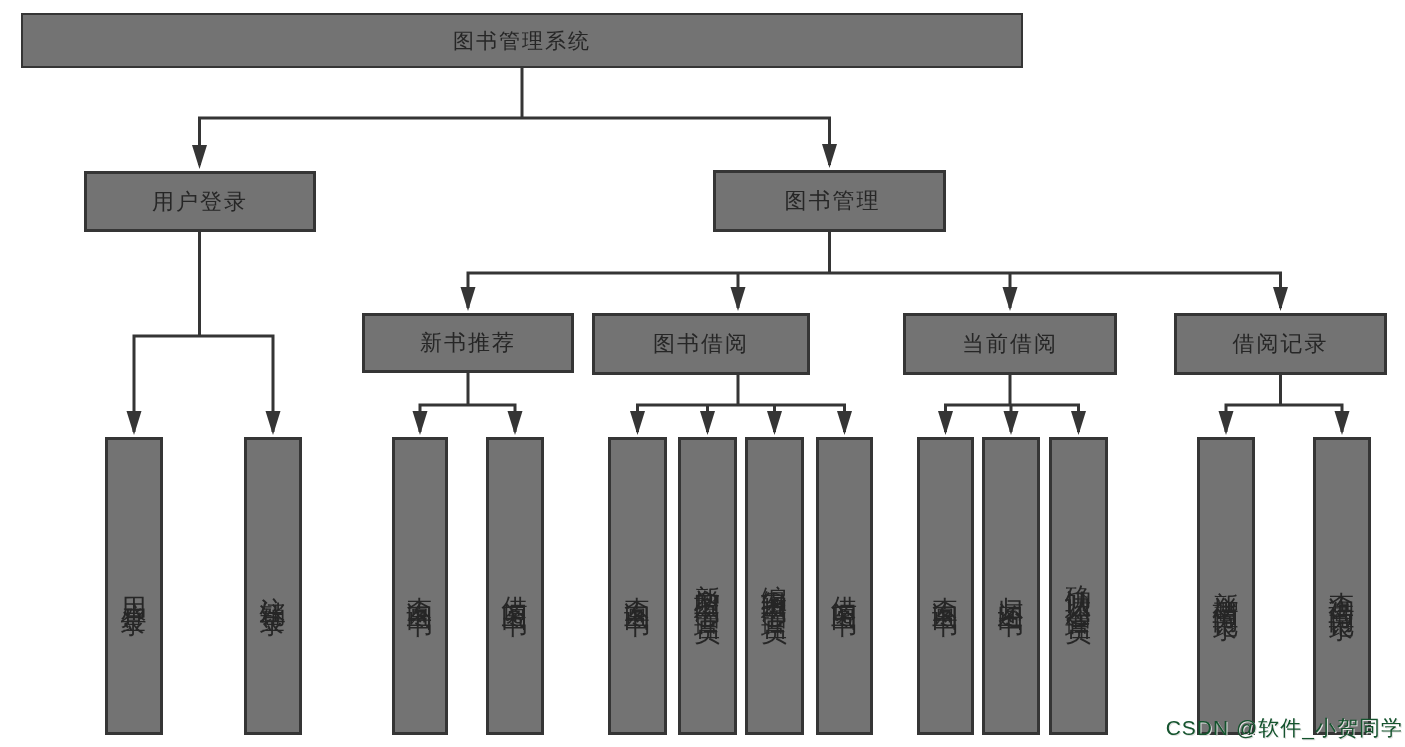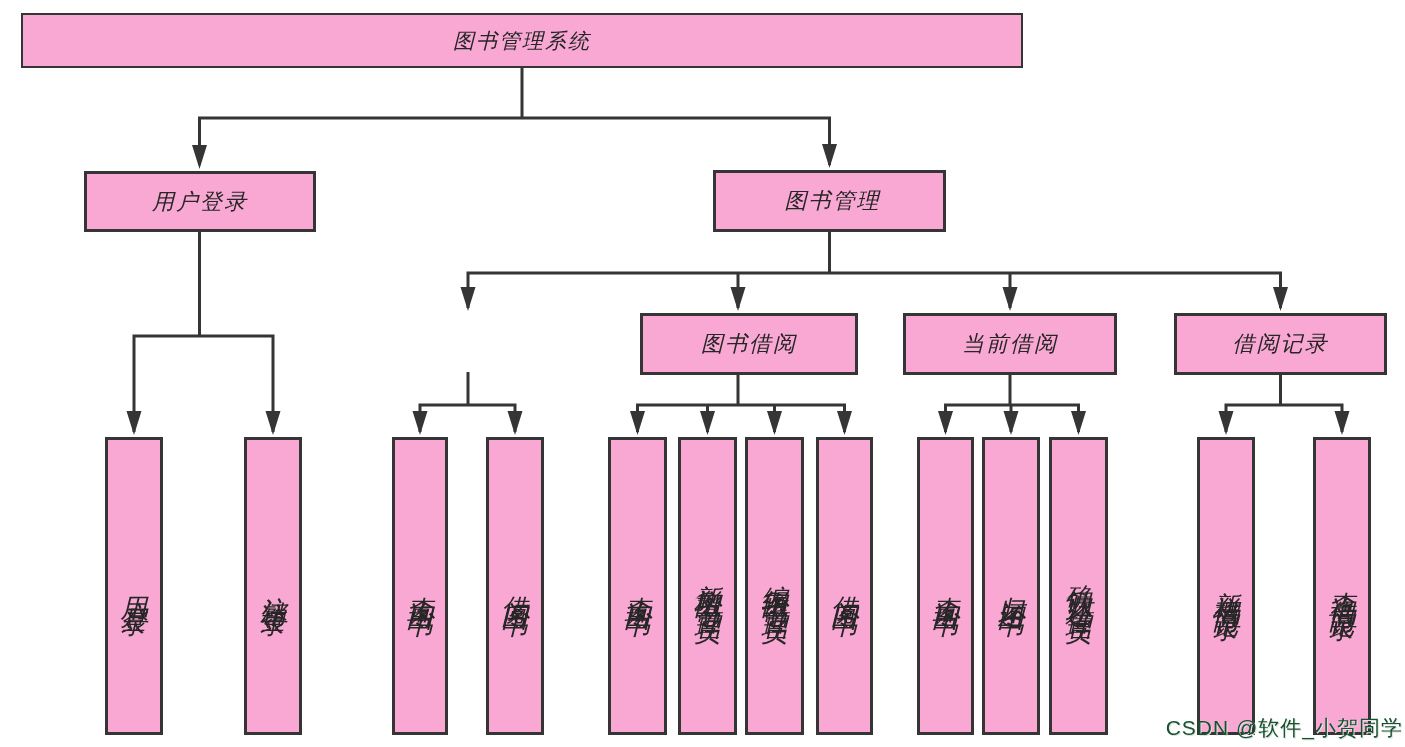--- a/index.html
+++ b/index.html
@@ -2,24 +2,23 @@
 <html><head>
 <meta charset="utf-8">
 <style>
   html,body{margin:0;padding:0;background:#ffffff;}
   .canvas{
     position:relative;width:1405px;height:747px;background:#ffffff;
     font-family:"Liberation Sans","DejaVu Sans",sans-serif;overflow:hidden;
   }
   .wires{position:absolute;left:0;top:0;width:1405px;height:747px;}
   .node{
-    position:absolute;background:#f9a8d4;border:3px solid #353535;box-sizing:border-box;
+    position:absolute;background:#737373;border:3px solid #353535;box-sizing:border-box;
     display:flex;align-items:center;justify-content:center;
     color:#262626;
-    font-style:italic;
   }
   .hnode{font-size:22px;letter-spacing:2px;white-space:nowrap;}
   .root{border-width:2px;font-size:21px;}
   .vnode span{
     writing-mode:vertical-rl;text-orientation:mixed;
     font-size:26px;letter-spacing:5px;line-height:1;white-space:nowrap;
   }
   .watermark{
     position:absolute;right:2px;top:714px;z-index:5;
     font-size:21px;color:#14532d;letter-spacing:1px;white-space:nowrap;
@@ -77,21 +76,22 @@
       <use href="#arrow" transform="translate(1226,435)"></use>
       <use href="#arrow" transform="translate(1342,435)"></use>
     </g>
   </svg>
 
   <div class="node hnode root" style="left:21px;top:13px;width:1002px;height:55px;">图书管理系统</div>
 
   <div class="node hnode" style="left:84px;top:171px;width:232px;height:61px;">用户登录</div>
   <div class="node hnode" style="left:713px;top:170px;width:233px;height:62px;padding-left:6px;">图书管理</div>
 
-  <div class="node hnode" style="left:640px;top:313px;width:218px;height:62px;">图书借阅</div>
+  <div class="node hnode" style="left:362px;top:313px;width:212px;height:60px;">新书推荐</div>
+  <div class="node hnode" style="left:592px;top:313px;width:218px;height:62px;">图书借阅</div>
   <div class="node hnode" style="left:903px;top:313px;width:214px;height:62px;">当前借阅</div>
   <div class="node hnode" style="left:1174px;top:313px;width:213px;height:62px;">借阅记录</div>
 
   <div class="node vnode" style="left:105px;top:437px;width:58px;height:298px;">
     <span>用户登录</span>
   </div>
   <div class="node vnode" style="left:244px;top:437px;width:58px;height:298px;">
     <span>注销登录</span>
   </div>
 

